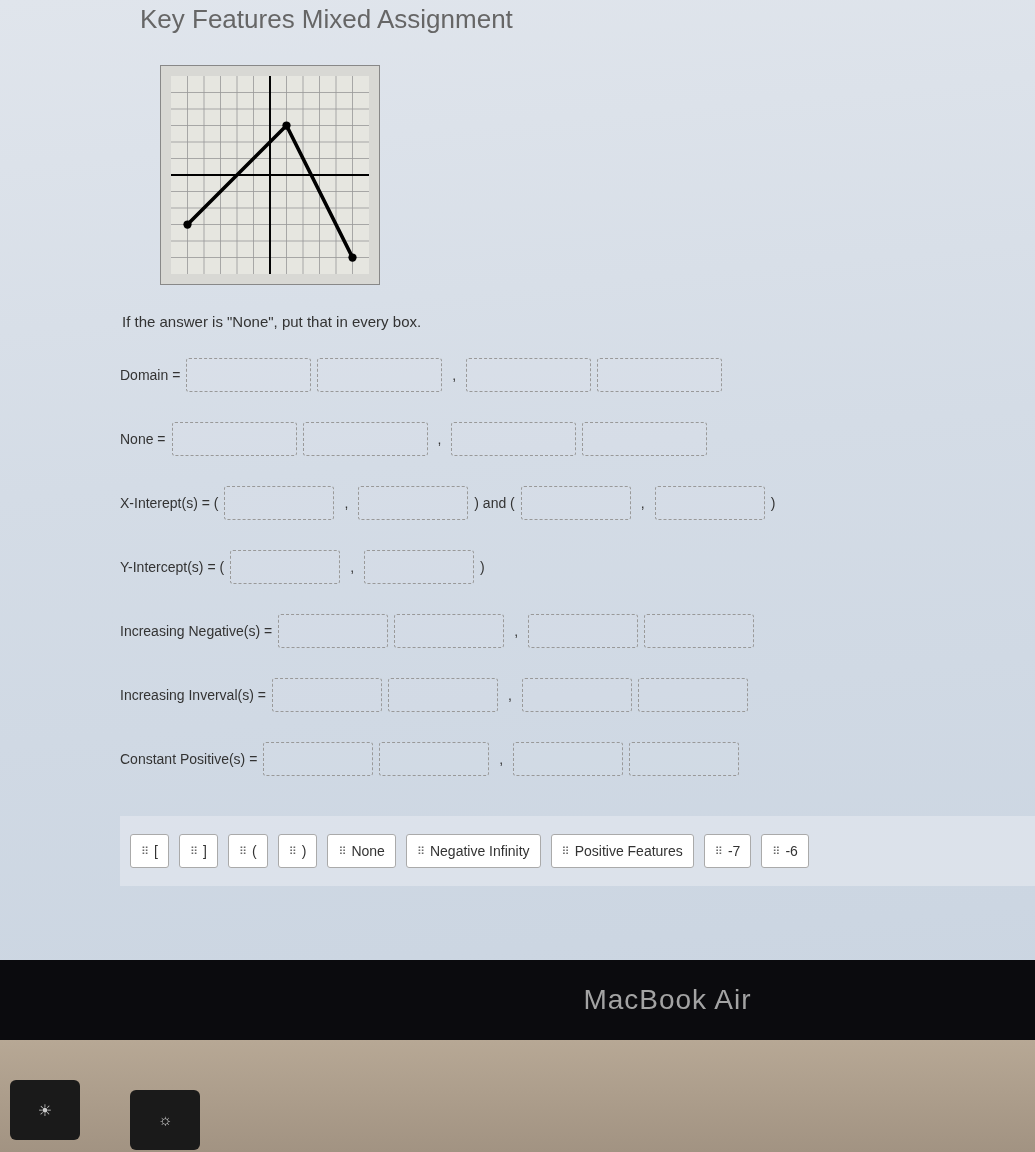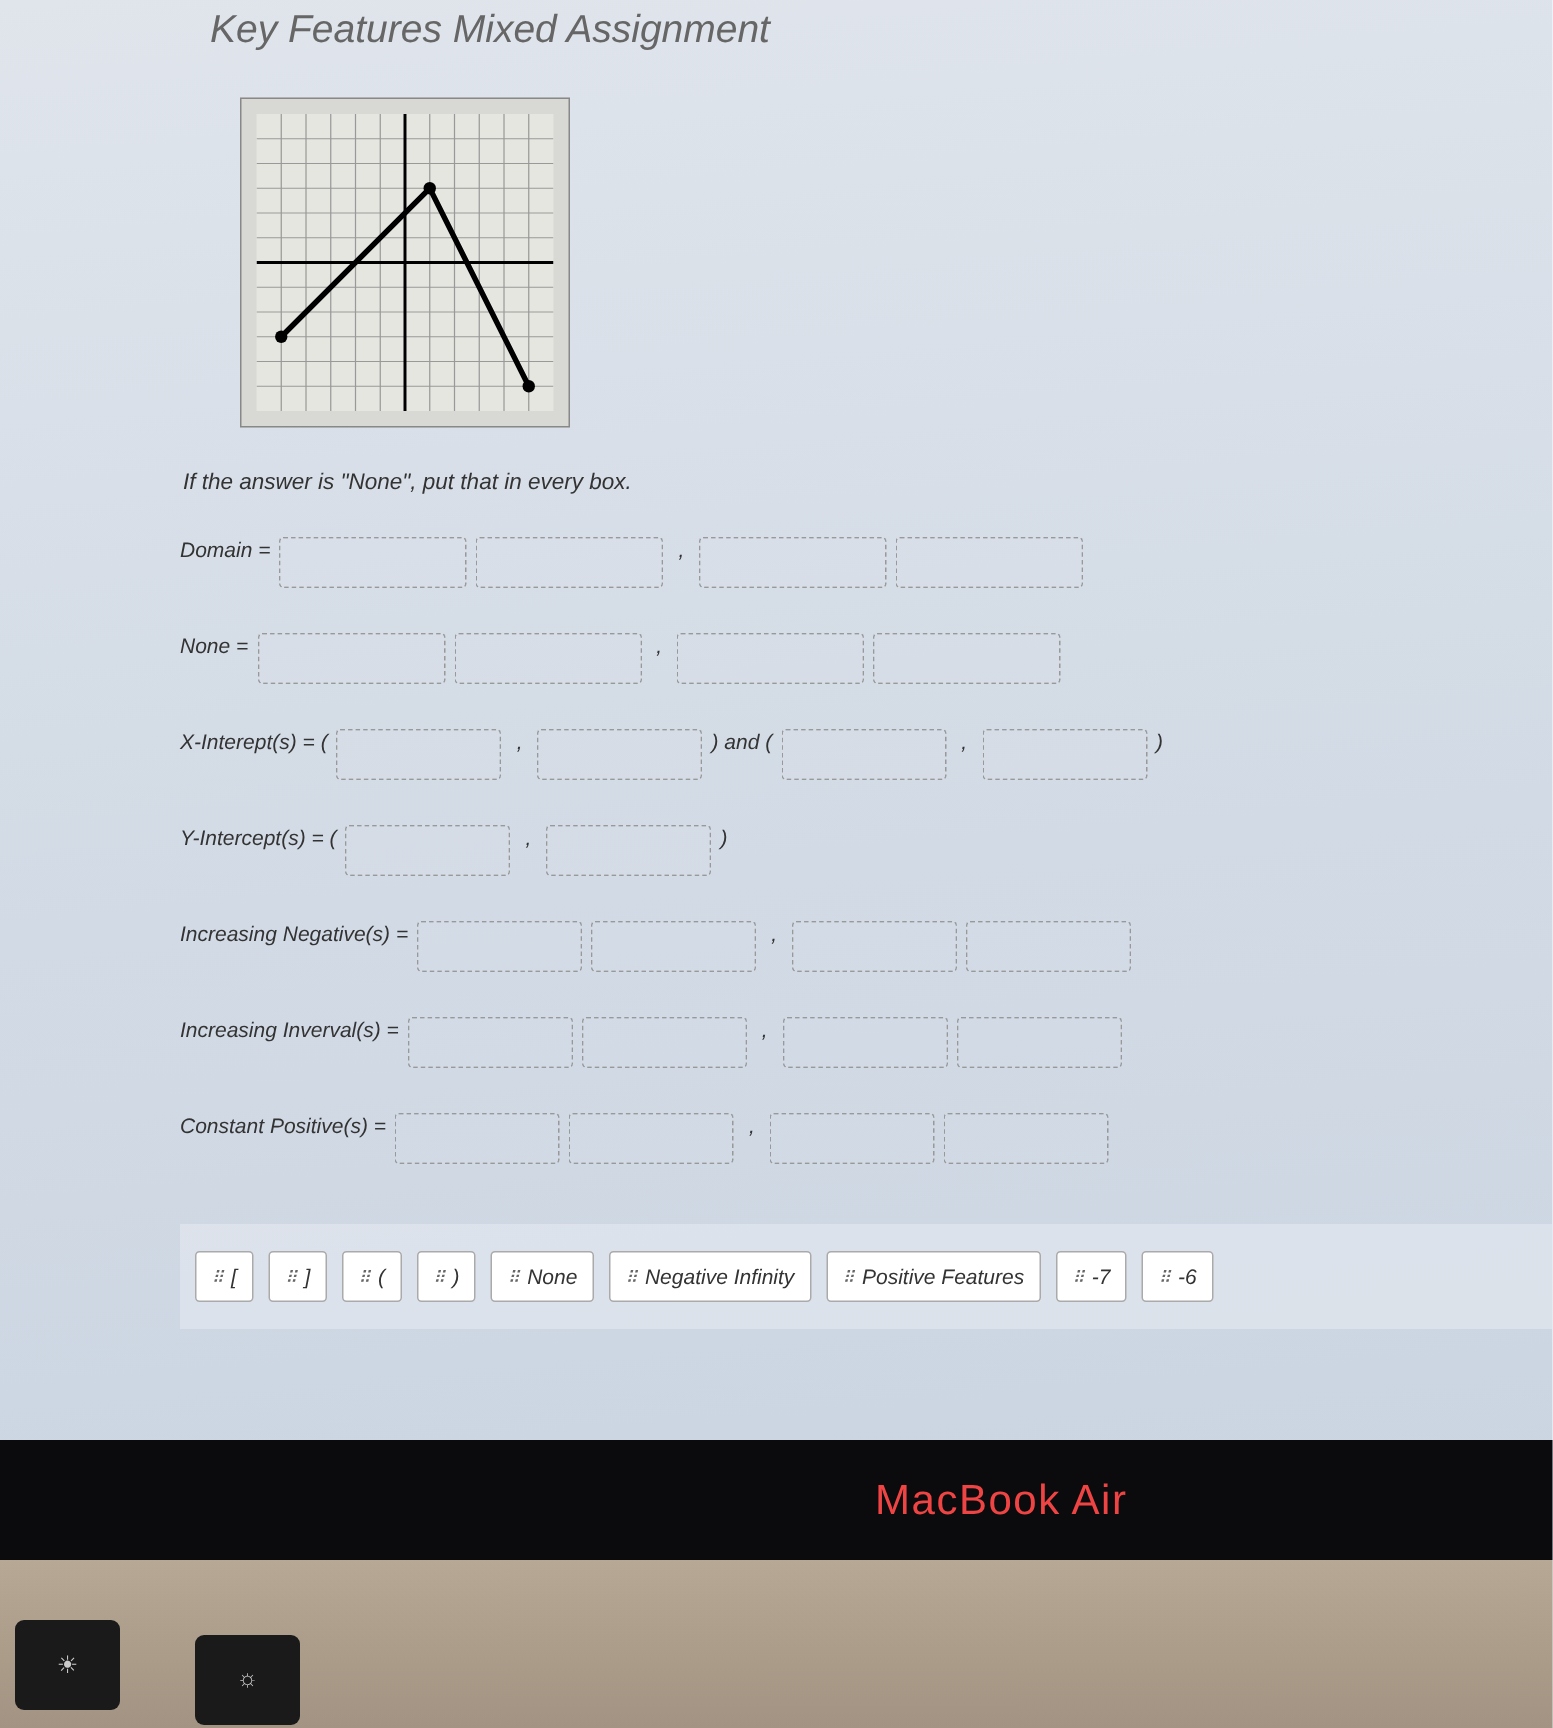--- a/index.html
+++ b/index.html
@@ -7,21 +7,20 @@
     font-family: Arial, Helvetica, sans-serif;
     background: linear-gradient(175deg, #e0e5ec 0%, #d4dce6 40%, #c8d3e0 100%);
     min-height: 1152px;
     width: 1035px;
     color: #333;
     overflow: hidden;
   }
   .page {
     padding: 0 0 0 120px;
     width: 1035px;
-    font-style: italic;
   }
   .title {
     font-size: 26px;
     color: #666;
     font-weight: 400;
     margin: 4px 0 30px 20px;
   }
   .graph-box {
     width: 220px;
     height: 220px;
@@ -36,21 +35,21 @@
     inset: 10px;
     background: #e6e6e0;
   }
   .instruction {
     font-size: 15px;
     color: #333;
     margin: 28px 0 28px 2px;
   }
   .row {
     display: flex;
-    align-items: flex-start;
+    align-items: center;
     margin-bottom: 30px;
     gap: 6px;
   }
   .label {
     font-size: 14px;
     color: #333;
     white-space: nowrap;
   }
   .drop {
     border: 1.5px dashed #999;
@@ -93,21 +92,21 @@
     top: 960px;
     left: 0;
     width: 1035px;
     height: 80px;
     background: #0b0b0e;
     display:flex;
     align-items:center;
     justify-content:center;
   }
   .macbook {
-    color: #ef4444;
+    color: #a3a3a3;
     font-size: 28px;
     font-weight: 300;
     letter-spacing: 1px;
     margin-left:300px;
   }
   .deck {
     position:absolute;
     top:1040px; left:0; width:1035px; height:112px;
     background: linear-gradient(#b7a895,#a29382);
   }

